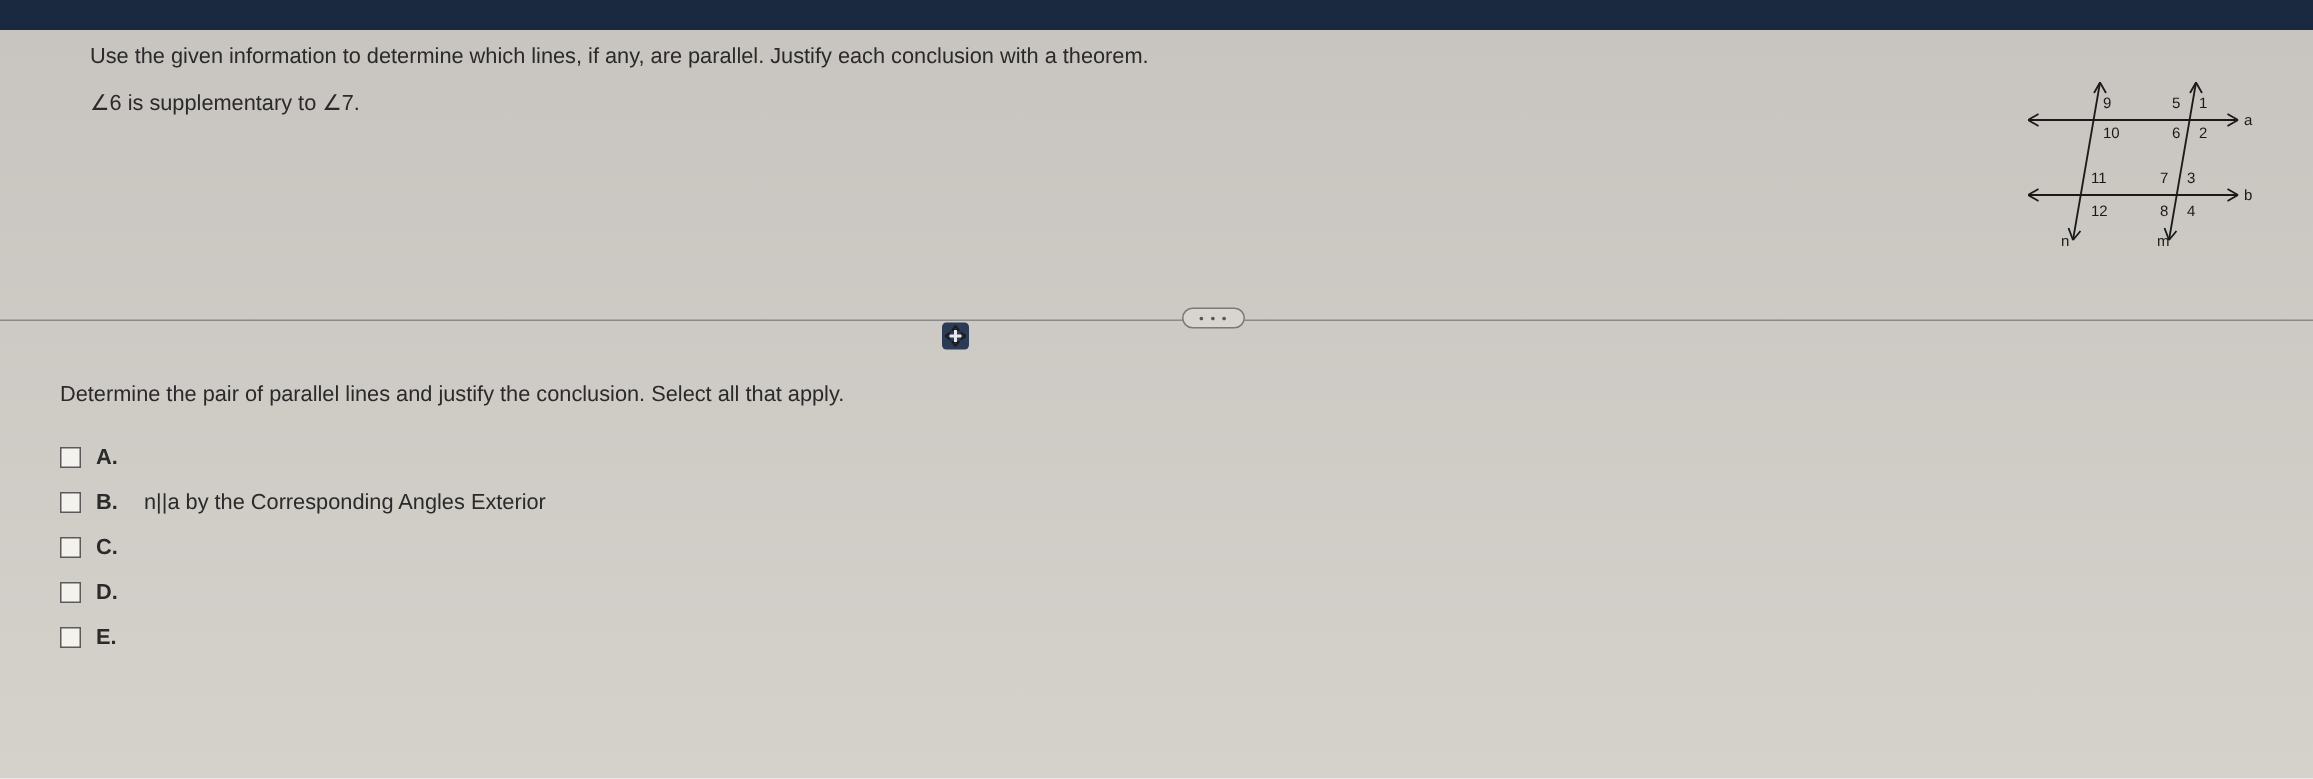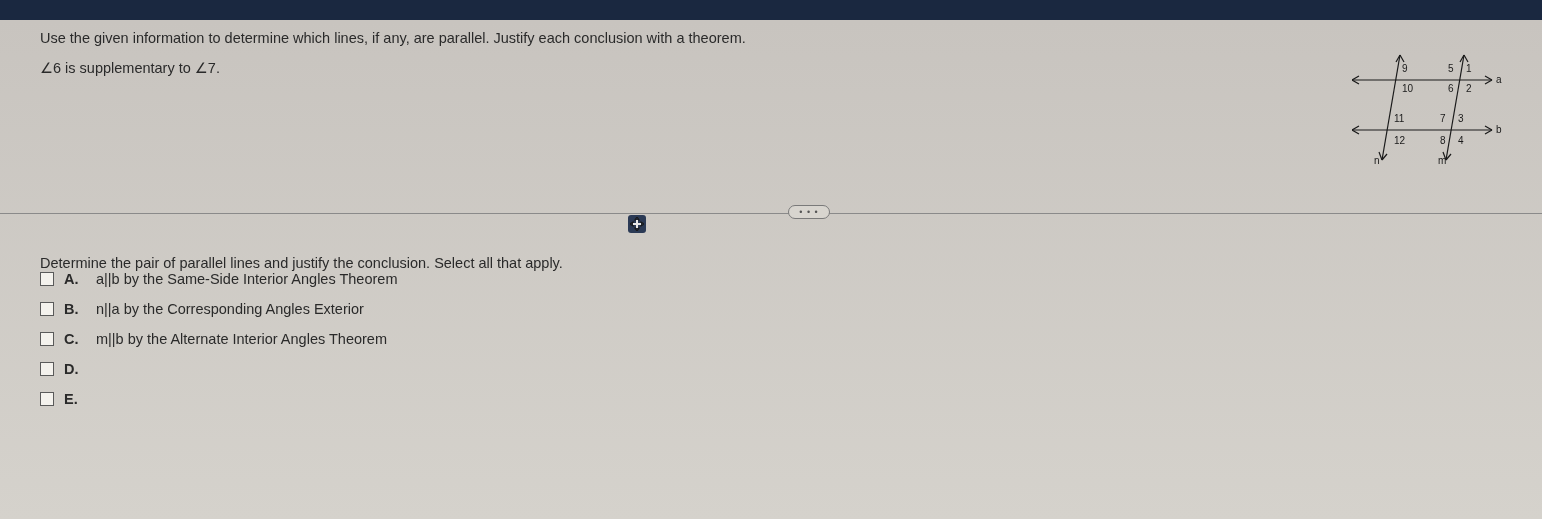--- a/index.html
+++ b/index.html
@@ -6,21 +6,21 @@
   body {
     font-family: Arial, sans-serif;
     background: linear-gradient(to bottom, #1a2840 0%, #1a2840 20px, #c8c4bf 20px, #d5d2cc 100%);
     width: 1542px;
     height: 519px;
     position: relative;
     color: #2a2a2a;
     font-size: 14.5px;
   }
   .content-area {
-    padding: 30px 40px 10px 40px;
+    padding: 30px 40px 10px 60px;
   }
   .prompt-line1 { margin-bottom: 14px; }
   .prompt-line2 { margin-bottom: 16px; }
   .diagram {
     position: absolute;
     top: 50px;
     right: 40px;
     width: 150px;
     height: 120px;
   }
@@ -69,21 +69,21 @@
     color: #555;
     font-size: 9px;
     letter-spacing: 1px;
   }
   .lower {
     position: absolute;
     top: 255px;
     left: 40px;
     right: 40px;
   }
-  .question { }
+  .question { margin-bottom: 26px; }
   .option-row {
     display: flex;
     align-items: center;
     gap: 10px;
     margin-bottom: 14px;
   }
   .checkbox {
     width: 14px;
     height: 14px;
     border: 1px solid #5a5a5a;
@@ -155,31 +155,29 @@
   </div>
   <div class="pill">• • •</div>
 </div>
 
 <div class="lower">
   <div class="question">Determine the pair of parallel lines and justify the conclusion. Select all that apply.</div>
 
   <div class="option-row">
     <div class="checkbox"></div>
     <span class="option-letter">A.</span>
-    <span class="option-text">a||b by the Same-Side Interior Angles Theorem</span>
   </div>
   <div class="option-row">
     <div class="checkbox"></div>
     <span class="option-letter">B.</span>
     <span class="option-text">n||a by the Corresponding Angles Exterior</span>
   </div>
   <div class="option-row">
     <div class="checkbox"></div>
     <span class="option-letter">C.</span>
-    <span class="option-text">m||b by the Alternate Interior Angles Theorem</span>
   </div>
   <div class="option-row">
     <div class="checkbox"></div>
     <span class="option-letter">D.</span>
   </div>
   <div class="option-row">
     <div class="checkbox"></div>
     <span class="option-letter">E.</span>
   </div>
 </div>

